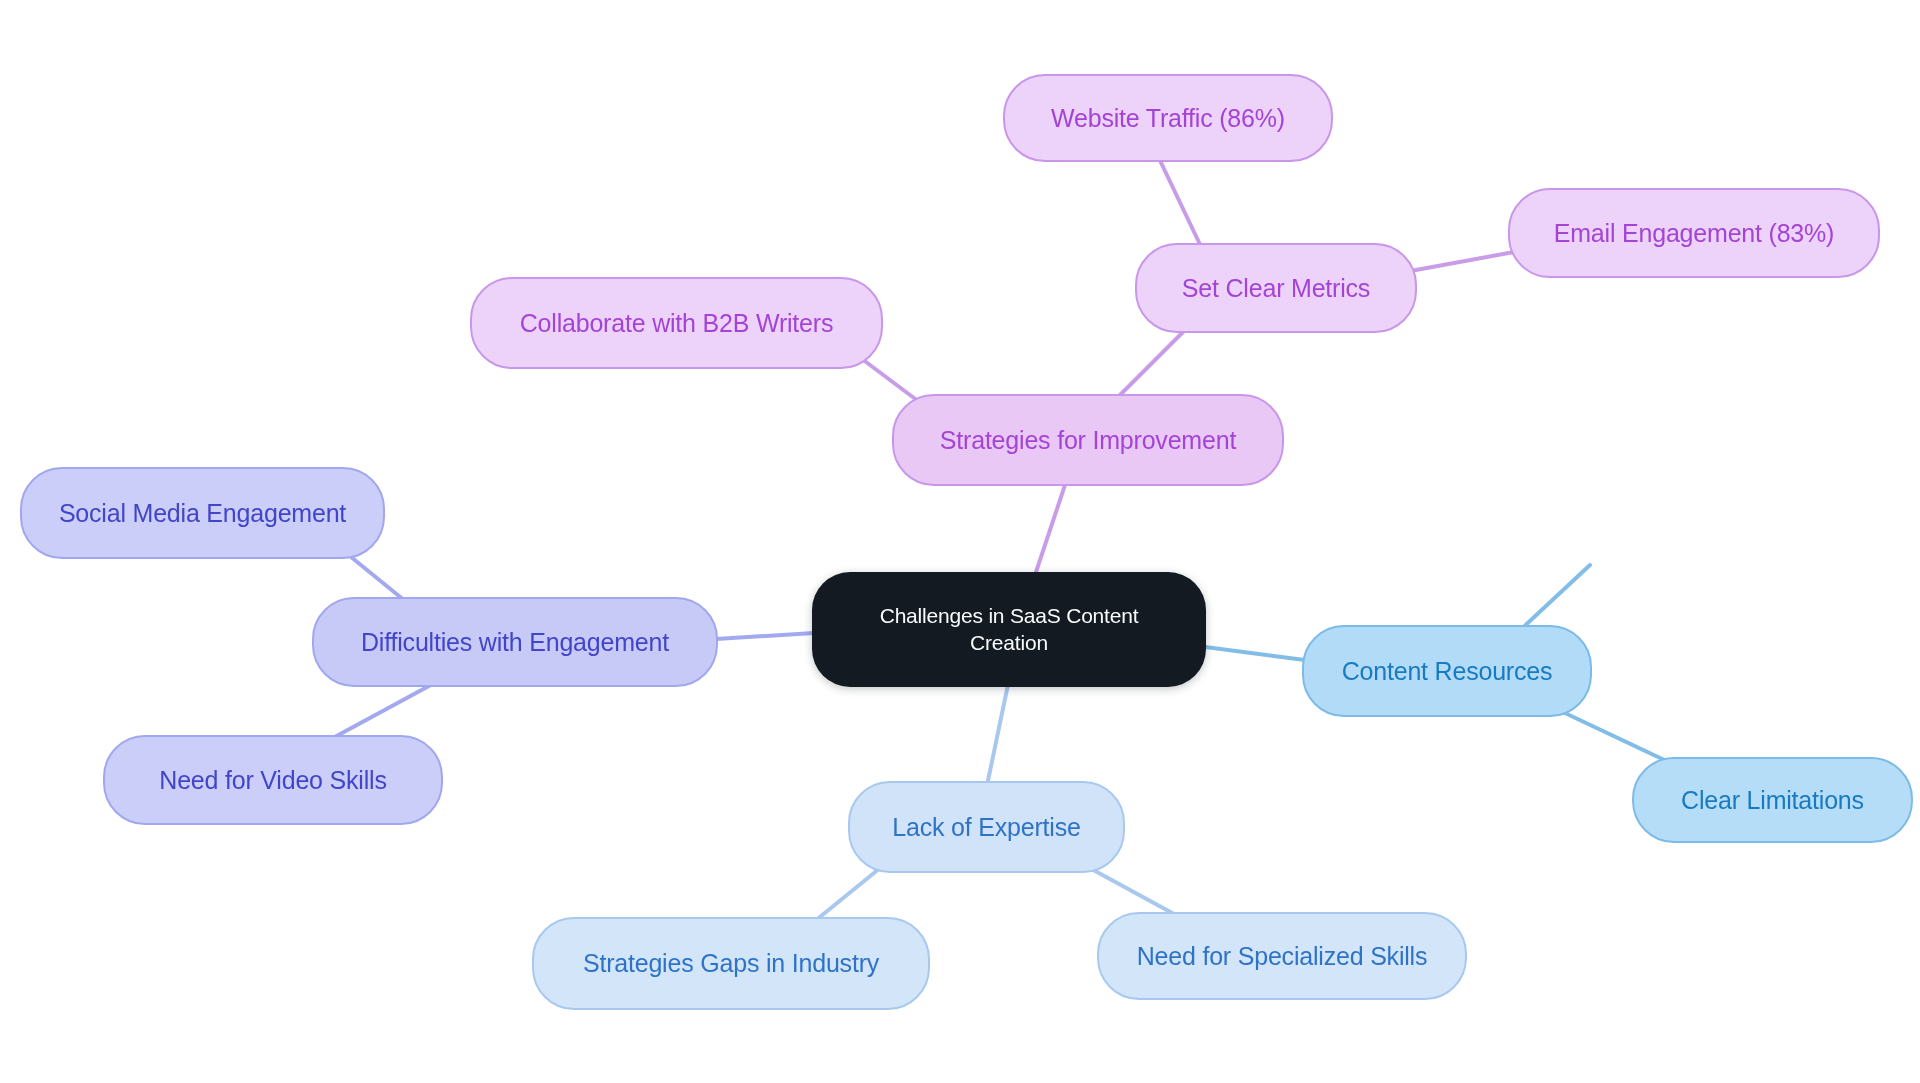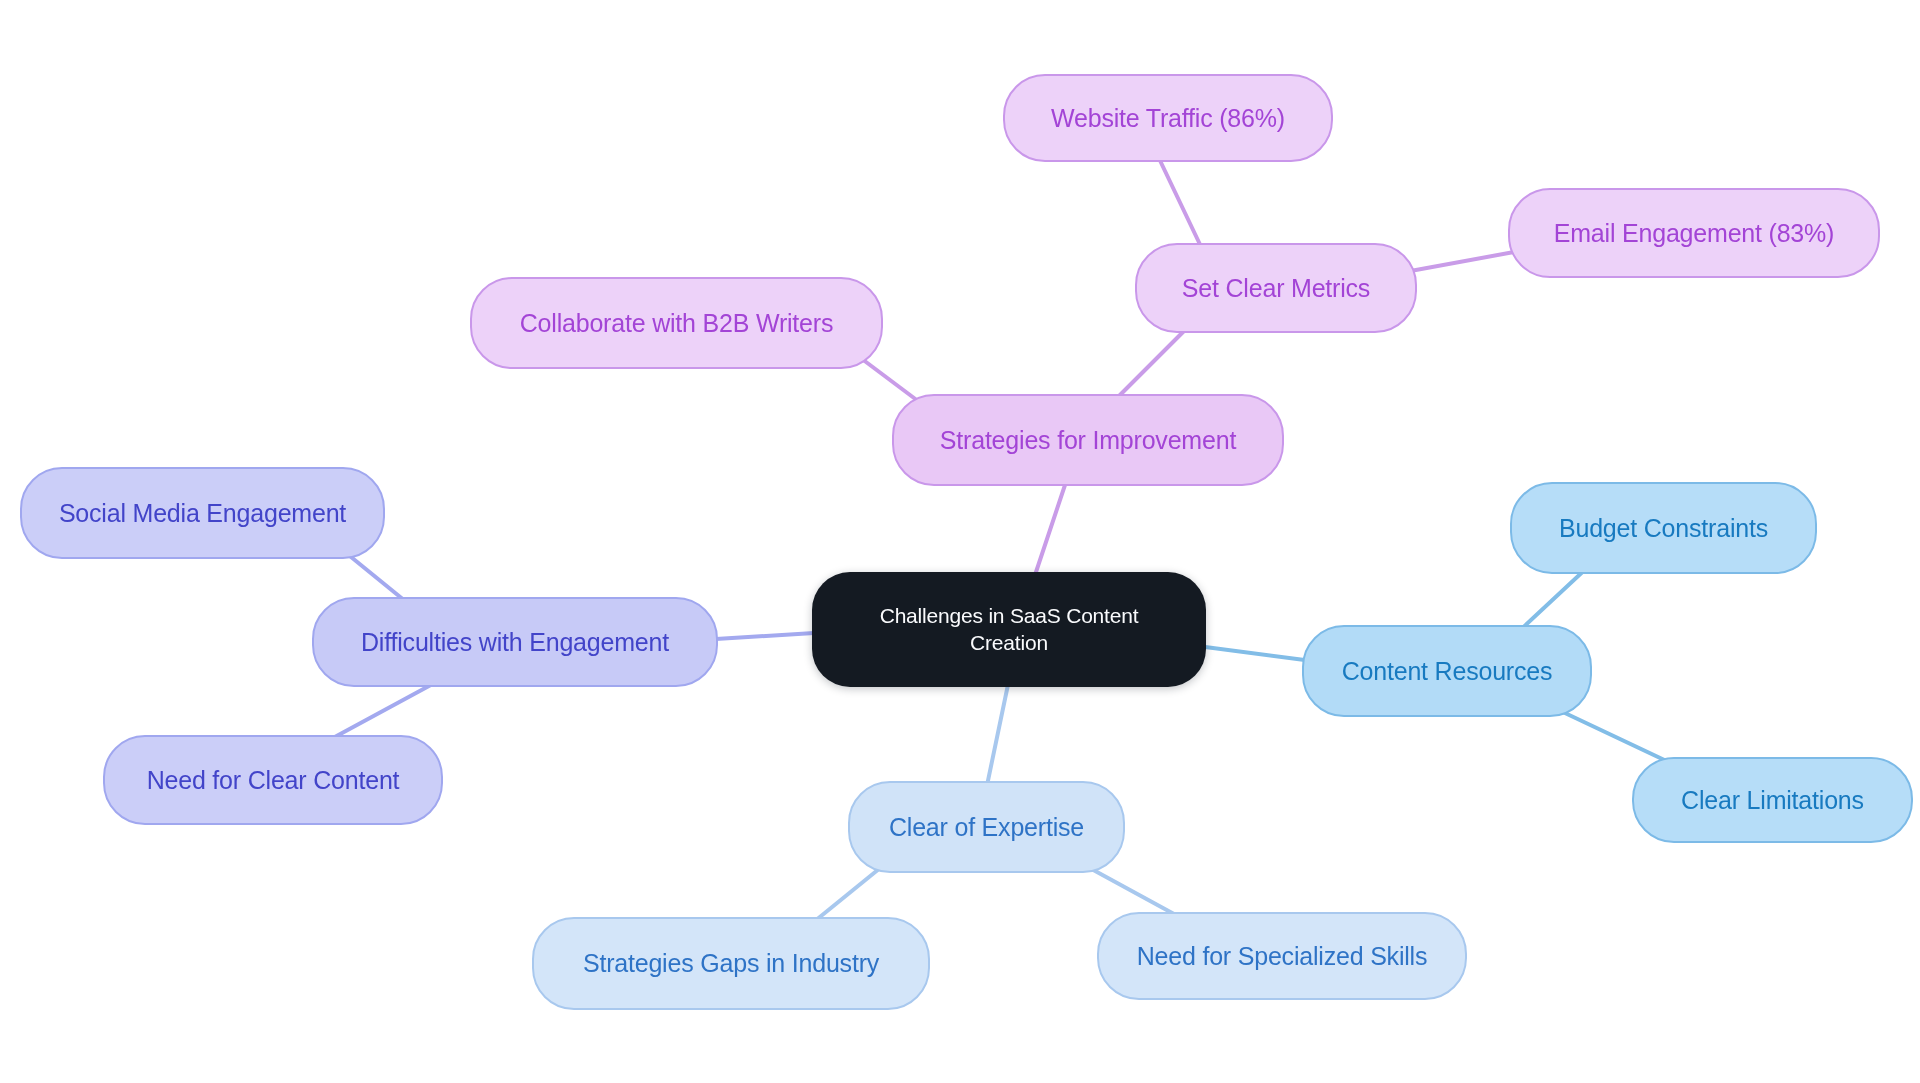--- a/index.html
+++ b/index.html
@@ -110,37 +110,34 @@
 
   <div class="node indigo" style="left:20px; top:467px; width:365px; height:92px">
     <span>Social Media Engagement</span>
   </div>
 
   <div class="node indigo parent" style="left:312px; top:597px; width:406px; height:90px">
     <span>Difficulties with Engagement</span>
   </div>
 
   <div class="node indigo" style="left:103px; top:735px; width:340px; height:90px">
-    <span>Need for Clear Content</span>
+    <span>Need for Video Skills</span>
   </div>
 
-  <div class="node blue" style="left:1510px; top:482px; width:307px; height:92px">
-    <span>Budget Constraints</span>
-  </div>
 
   <div class="node blue parent" style="left:1302px; top:625px; width:290px; height:92px">
     <span>Content Resources</span>
   </div>
 
   <div class="node blue" style="left:1632px; top:757px; width:281px; height:86px">
     <span>Clear Limitations</span>
   </div>
 
   <div class="node sky parent" style="left:848px; top:781px; width:277px; height:92px">
-    <span>Clear of Expertise</span>
+    <span>Lack of Expertise</span>
   </div>
 
   <div class="node sky" style="left:532px; top:917px; width:398px; height:93px">
     <span>Strategies Gaps in Industry</span>
   </div>
 
   <div class="node sky" style="left:1097px; top:912px; width:370px; height:88px">
     <span>Need for Specialized Skills</span>
   </div>
 

